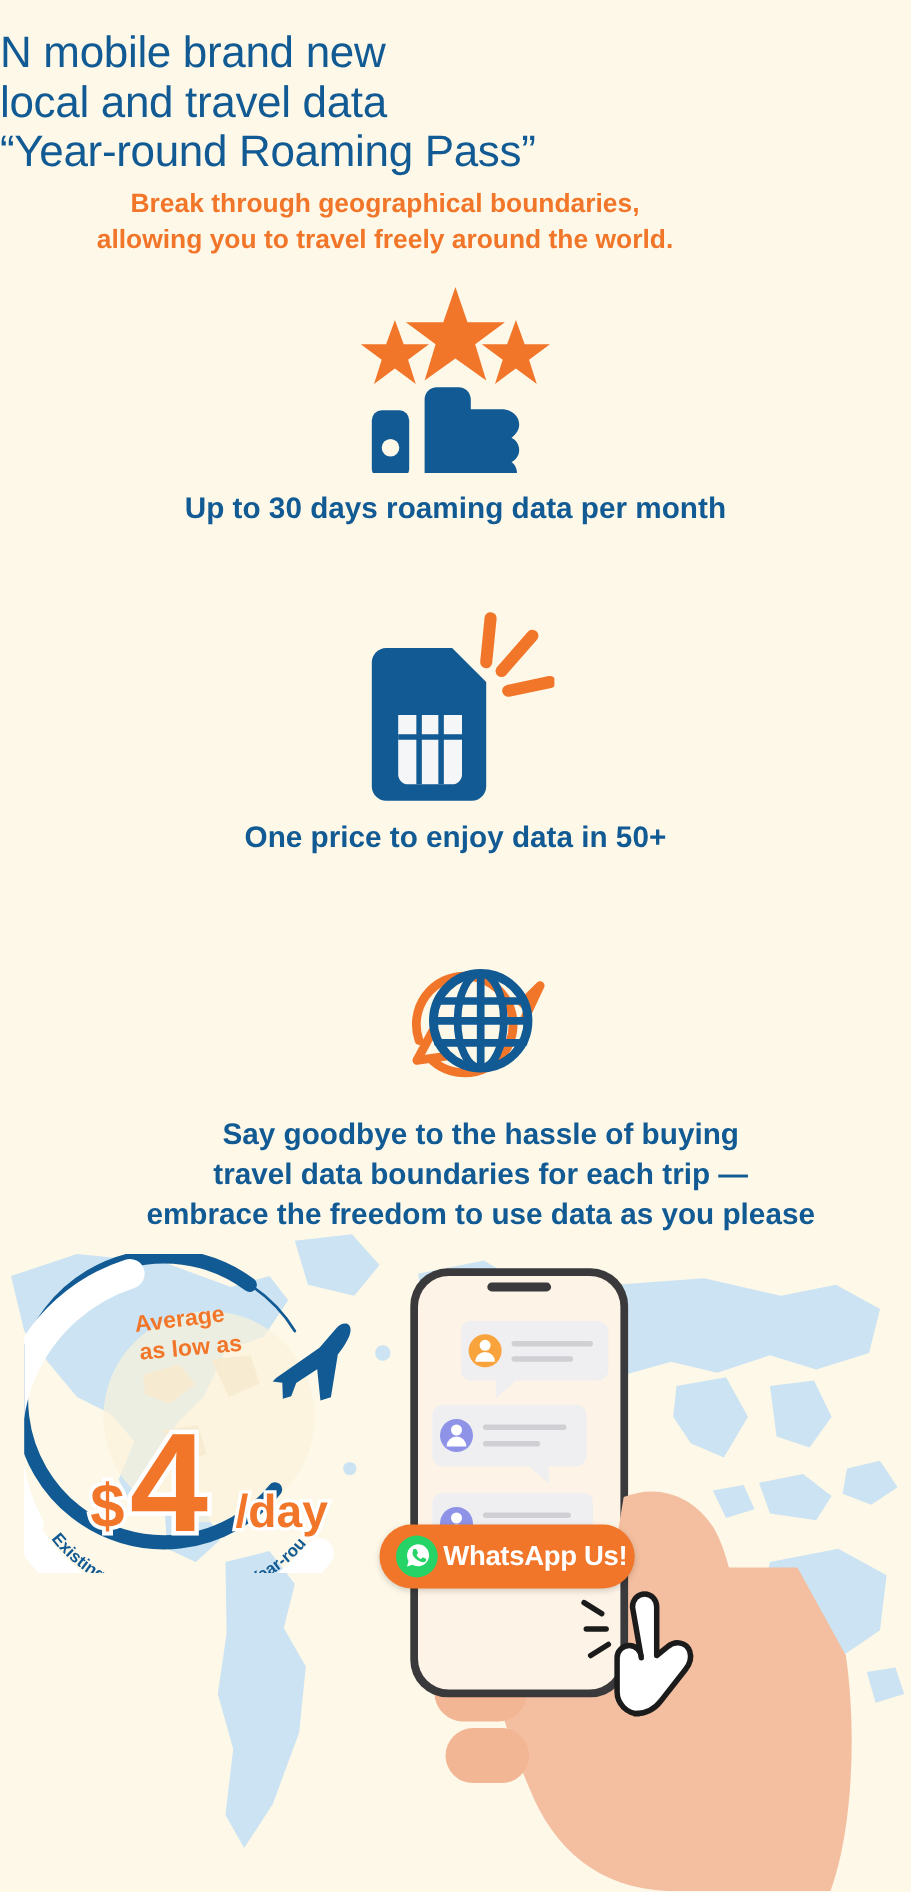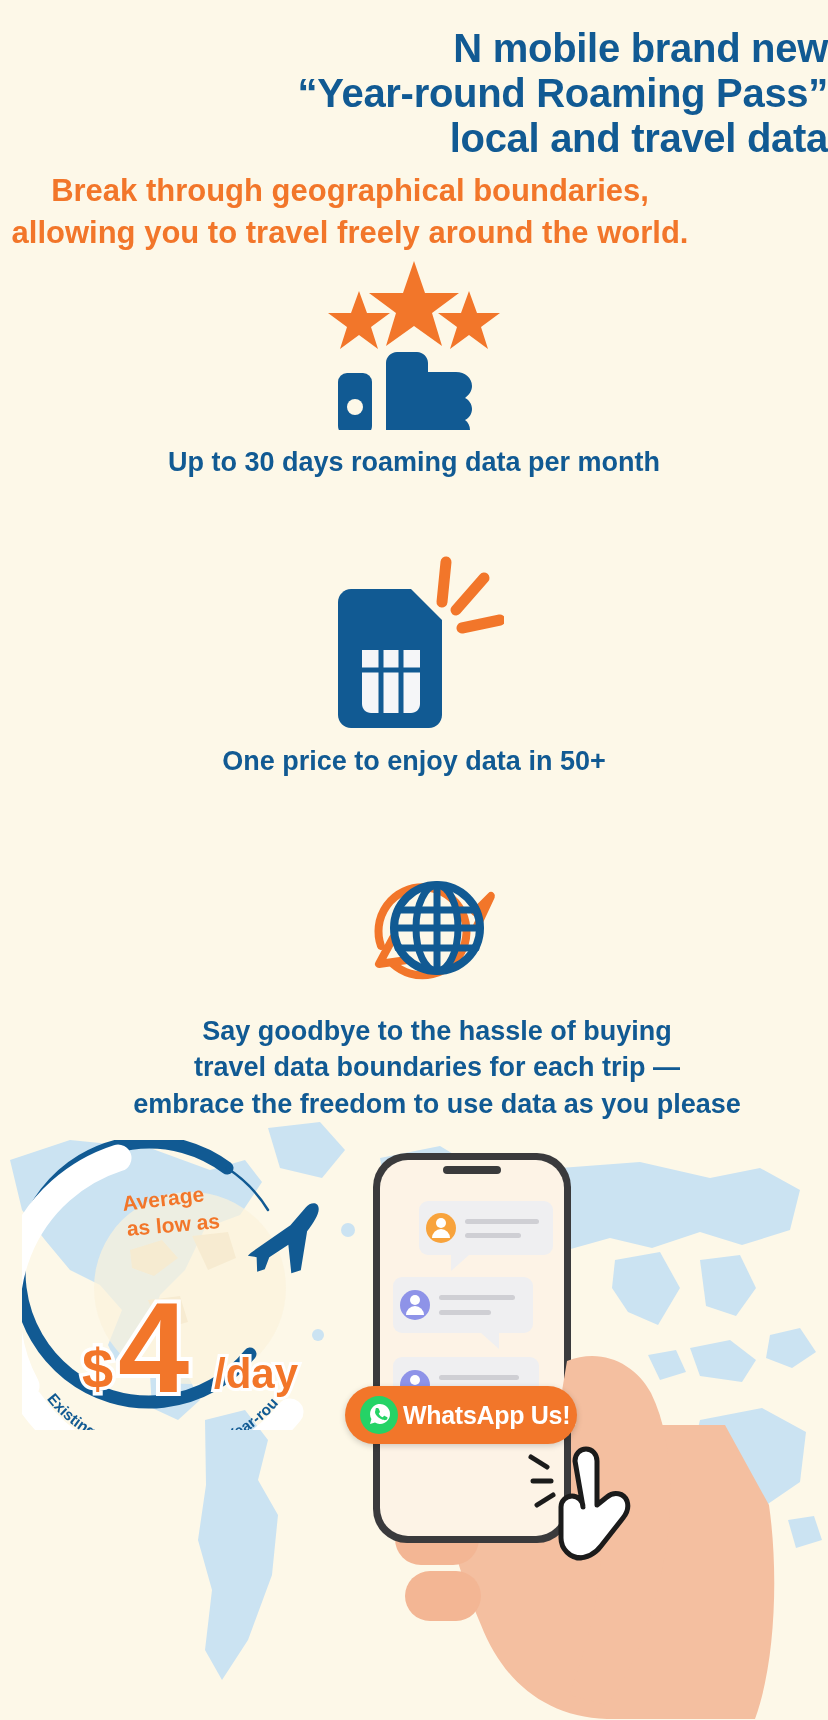--- a/index.html
+++ b/index.html
@@ -15,28 +15,28 @@
 
   
   .worldmap {
     position:absolute; left:0; top:1120px; width:828px; height:600px;
     z-index:0; opacity:1;
   }
 
   
   .headline {
     position:absolute; top:26px; left:0; width:828px;
-    text-align:right; color:#115A93;
-    font-size:40px; font-weight:bold; line-height:1.12;
+    text-align:left; color:#115A93;
+    font-size:40px; font-weight:normal; line-height:1.12;
     letter-spacing:-0.3px;
   }
   .subhead {
     position:absolute; top:170px; left:0; width:700px;
     text-align:center; color:#F2762A;
-    font-size:31px; font-weight:bold; line-height:1.35;
+    font-size:24px; font-weight:bold; line-height:1.35;
   }
 
   
   .feature { position:absolute; left:0; width:828px; text-align:center; }
   .feature .icon-wrap { display:flex; justify-content:center; align-items:flex-end; }
   .feature .caption {
     color:#115A93; font-size:27px; font-weight:bold; line-height:1.35;
     margin-top:14px;
   }
 
@@ -90,22 +90,22 @@
 
       <circle cx="560" cy="258" r="9"></circle>
         <circle cx="592" cy="282" r="6"></circle>
       <circle cx="348" cy="110" r="7"></circle>
         <circle cx="318" cy="215" r="6"></circle>
     </g>
   </svg>
 
   <div class="headline">
     <div>N mobile brand new</div>
+    <div>local and travel data</div>
     <div>“Year-round Roaming Pass”</div>
-    <div>local and travel data</div>
   </div>
 
   <div class="subhead">
     <div>Break through geographical boundaries,</div>
     <div>allowing you to travel freely around the world.</div>
   </div>
 
   <div class="feature" id="feature-1">
     <div class="icon-wrap">
       <svg width="180" height="175" viewBox="0 0 180 175">

